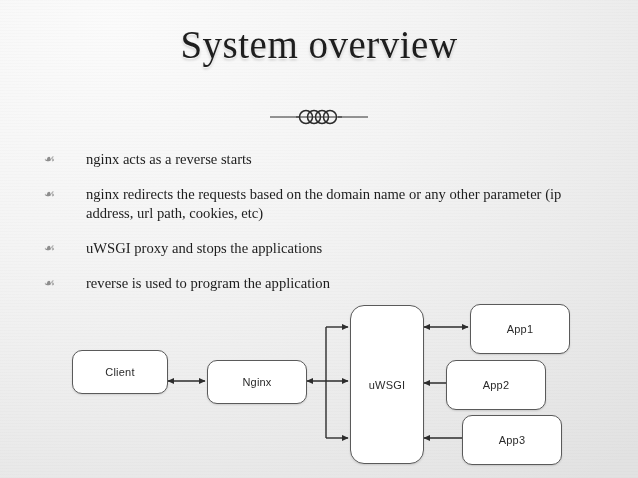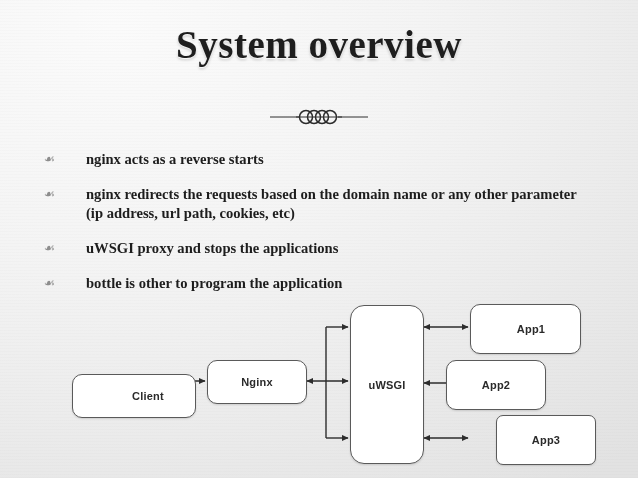--- a/index.html
+++ b/index.html
@@ -6,21 +6,20 @@
   body{
     width:638px;height:478px;overflow:hidden;
     font-family:"Liberation Serif", serif;
     background:#f2f2f2;
   }
   #slide{
     position:relative;width:638px;height:478px;
     background:
       radial-gradient(120% 120% at 18% 6%, #fbfbfb 0%, #f4f4f4 40%, #ececec 68%, #e2e2e2 100%);
     overflow:hidden;
-    font-weight:bold;
   }
   
   #grain{
     position:absolute;inset:0;
     background-image:repeating-linear-gradient(0deg, rgba(0,0,0,0.012) 0px, rgba(0,0,0,0.012) 1px, rgba(255,255,255,0) 1px, rgba(255,255,255,0) 3px);
     pointer-events:none;
   }
 
   
   #title{
@@ -61,26 +60,26 @@
     position:absolute;
     background:#ffffff;
     border:1px solid #5a5a5a;
     border-radius:10px;
     box-shadow:0 1px 2px rgba(0,0,0,0.13);
     display:flex;align-items:center;justify-content:center;
     font-family:"Liberation Sans", sans-serif;
     font-size:11px;color:#2a2a2a;
     letter-spacing:0.2px;
   }
-  #n-client{left:72px;top:88px;width:94px;height:42px;padding-left:28px;}
+  #n-client{left:72px;top:64px;width:94px;height:42px;}
   #n-nginx{left:207px;top:74px;width:98px;height:42px;}
   #n-uwsgi{left:350px;top:19px;width:72px;height:157px;border-radius:14px;}
-  #n-app1{left:470px;top:18px;width:98px;height:48px;padding-left:11px;}
+  #n-app1{left:470px;top:18px;width:98px;height:48px;}
   #n-app2{left:446px;top:74px;width:98px;height:48px;}
-  #n-app3{left:496px;top:129px;width:98px;height:48px;border-radius:7px;}
+  #n-app3{left:462px;top:129px;width:98px;height:48px;}
 
   svg#wires{position:absolute;left:0;top:0;width:638px;height:192px;overflow:visible;}
 </style>
 </head>
 <body>
 
 <div id="slide">
   <div id="grain"></div>
 
   <div id="title">System overview</div>
@@ -105,21 +104,21 @@
     <div class="bullet">
       <span class="mark">☙</span>
       <span class="txt">nginx redirects the requests based on the domain name or any other parameter (ip address, url path, cookies, etc)</span>
     </div>
     <div class="bullet">
       <span class="mark">☙</span>
       <span class="txt">uWSGI proxy and stops the applications</span>
     </div>
     <div class="bullet">
       <span class="mark">☙</span>
-      <span class="txt">bottle is other to program the application</span>
+      <span class="txt">reverse is used to program the application</span>
     </div>
   </div>
 
   <div id="diagram">
     <svg id="wires" aria-hidden="true">
       <defs>
         <marker id="ah-r" markerWidth="7" markerHeight="7" refX="6.4" refY="3.2" orient="auto" markerUnits="userSpaceOnUse">
           <path d="M0,0 L7,3.2 L0,6.4 z" fill="#2d2d2d"></path>
         </marker>
         <marker id="ah-l" markerWidth="7" markerHeight="7" refX="0.6" refY="3.2" orient="auto" markerUnits="userSpaceOnUse">

